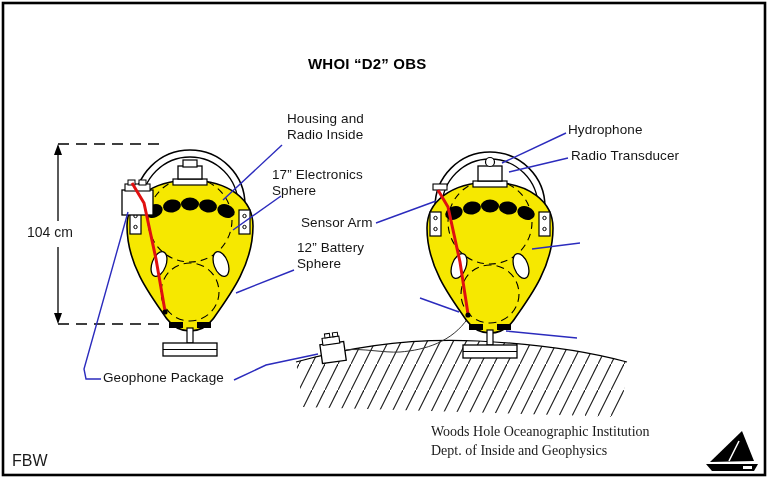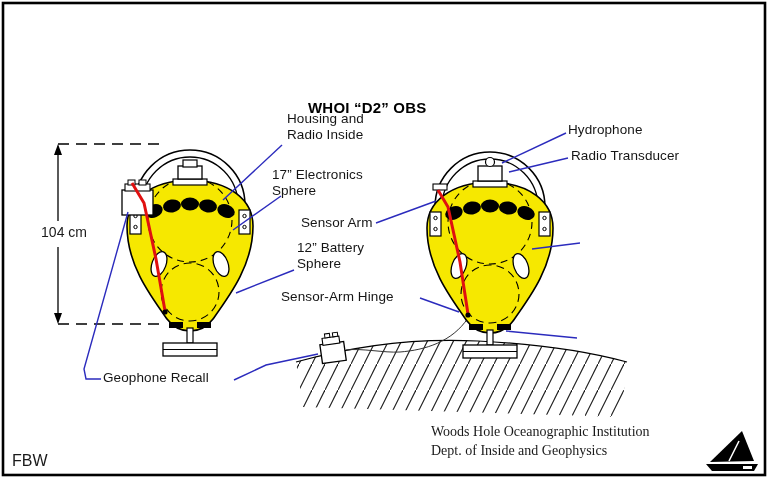--- a/index.html
+++ b/index.html
@@ -6,24 +6,24 @@
   #stage{
     position:relative;width:768px;height:480px;background:#fff;overflow:hidden;
     font-family:"Liberation Sans",sans-serif;color:#111;
   }
   #diagram-svg{position:absolute;left:0;top:0;}
   .lbl{
     position:absolute;font-size:13.5px;line-height:15.5px;white-space:pre-line;
     color:#151515;letter-spacing:0.1px;
   }
   .title{
-    position:absolute;font-weight:bold;font-size:15px;letter-spacing:0.2px;color:#000;margin-top:44px;
+    position:absolute;font-weight:bold;font-size:15px;letter-spacing:0.2px;color:#000;
   }
   .footer-line{position:absolute;font-size:14px;color:#1a1a1a;font-family:Liberation Serif, serif;}
-  .dim{position:absolute;font-size:14px;color:#1a1a1a;width:60px;text-align:right;}
+  .dim{position:absolute;font-size:14px;color:#1a1a1a;width:60px;text-align:left;}
   .initials{position:absolute;font-size:16px;color:#1a1a1a;}
 </style>
 </head>
 <body>
 
 <div id="stage">
 
   <svg id="diagram-svg" width="768" height="480" viewBox="0 0 768 480" xmlns="http://www.w3.org/2000/svg" xmlns:xlink="http://www.w3.org/1999/xlink">
 
     <defs>
@@ -152,29 +152,28 @@
 Radio Inside</div>
 
   <div class="lbl" style="left:272px;top:167px">17” Electronics
 Sphere</div>
 
   <div class="lbl" style="left:301px;top:215px">Sensor Arm</div>
 
   <div class="lbl" style="left:297px;top:240px">12” Battery
 Sphere</div>
 
-  <div class="lbl" style="left:281px;top:289px">Sensor-Arm Hinge</div>
 
   <div class="lbl" style="left:568px;top:122px">Hydrophone</div>
 
   <div class="lbl" style="left:571px;top:148px">Radio Transducer</div>
 
 
 
-  <div class="lbl" style="left:103px;top:370px">Geophone Recall</div>
+  <div class="lbl" style="left:103px;top:370px">Geophone Package</div>
 
   <div class="dim" style="left:27px;top:224px">104 cm</div>
 
   <div class="initials" style="left:12px;top:452px">FBW</div>
 
   <div class="footer-line" style="left:431px;top:424px">Woods Hole Oceanographic Institution</div>
 
   <div class="footer-line" style="left:431px;top:443px">Dept. of Inside and Geophysics</div>
 </div>
 

